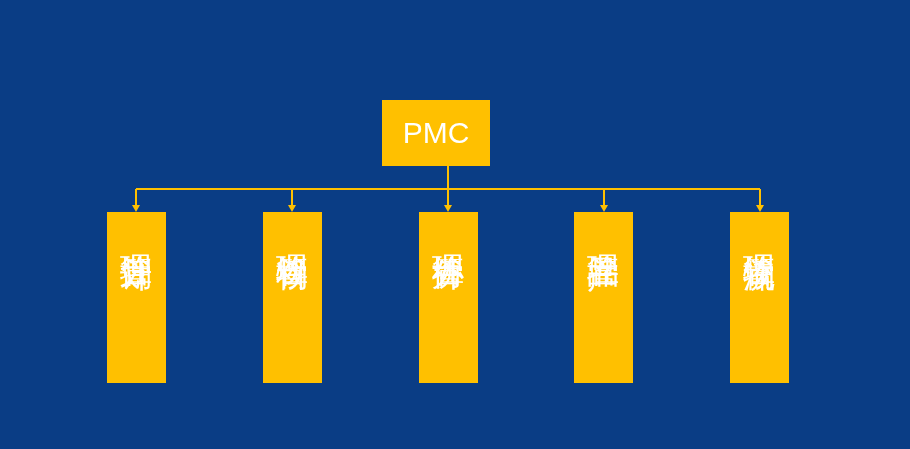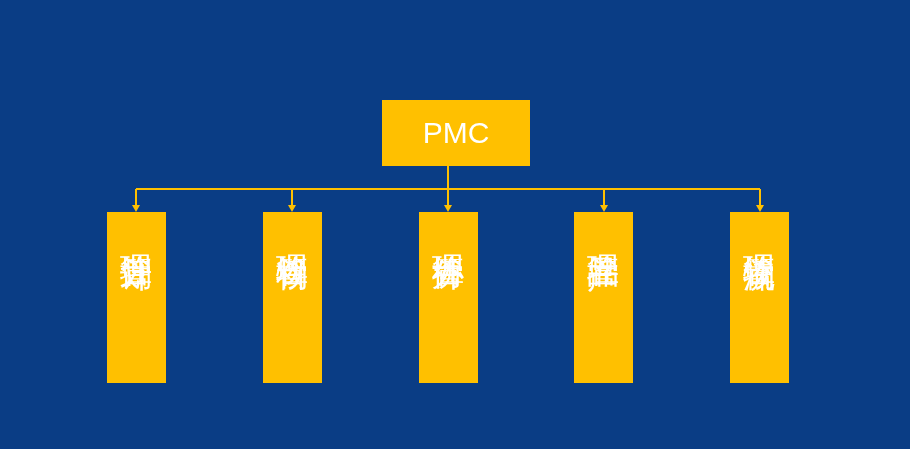--- a/index.html
+++ b/index.html
@@ -1,17 +1,17 @@
 <!DOCTYPE html>
 <html><head>
 <meta charset="utf-8">
 <style>
   html,body{margin:0;padding:0;}
   body{width:910px;height:449px;background:#0a3d85;position:relative;overflow:hidden;font-family:"DejaVu Sans",sans-serif;}
-  .root{position:absolute;left:382px;top:100px;width:148px;height:66px;background:#ffc000;color:#fff;font-size:30px;display:flex;align-items:center;justify-content:center;font-family:"Liberation Sans",sans-serif;}
+  .root{position:absolute;left:382px;top:100px;width:108px;height:66px;background:#ffc000;color:#fff;font-size:30px;display:flex;align-items:center;justify-content:center;font-family:"Liberation Sans",sans-serif;}
   .child{position:absolute;top:212px;width:59px;height:171px;background:#ffc000;color:#fff;display:flex;justify-content:center;}
   .child span{writing-mode:vertical-rl;font-size:32px;line-height:34px;margin-top:22px;letter-spacing:-2px;}
   svg{position:absolute;left:0;top:0;}
 </style>
 </head>
 <body>
 
 <svg width="910" height="449">
   <g stroke="#ffc000" stroke-width="2" fill="none">
     <line x1="448" y1="166" x2="448" y2="189"></line>

